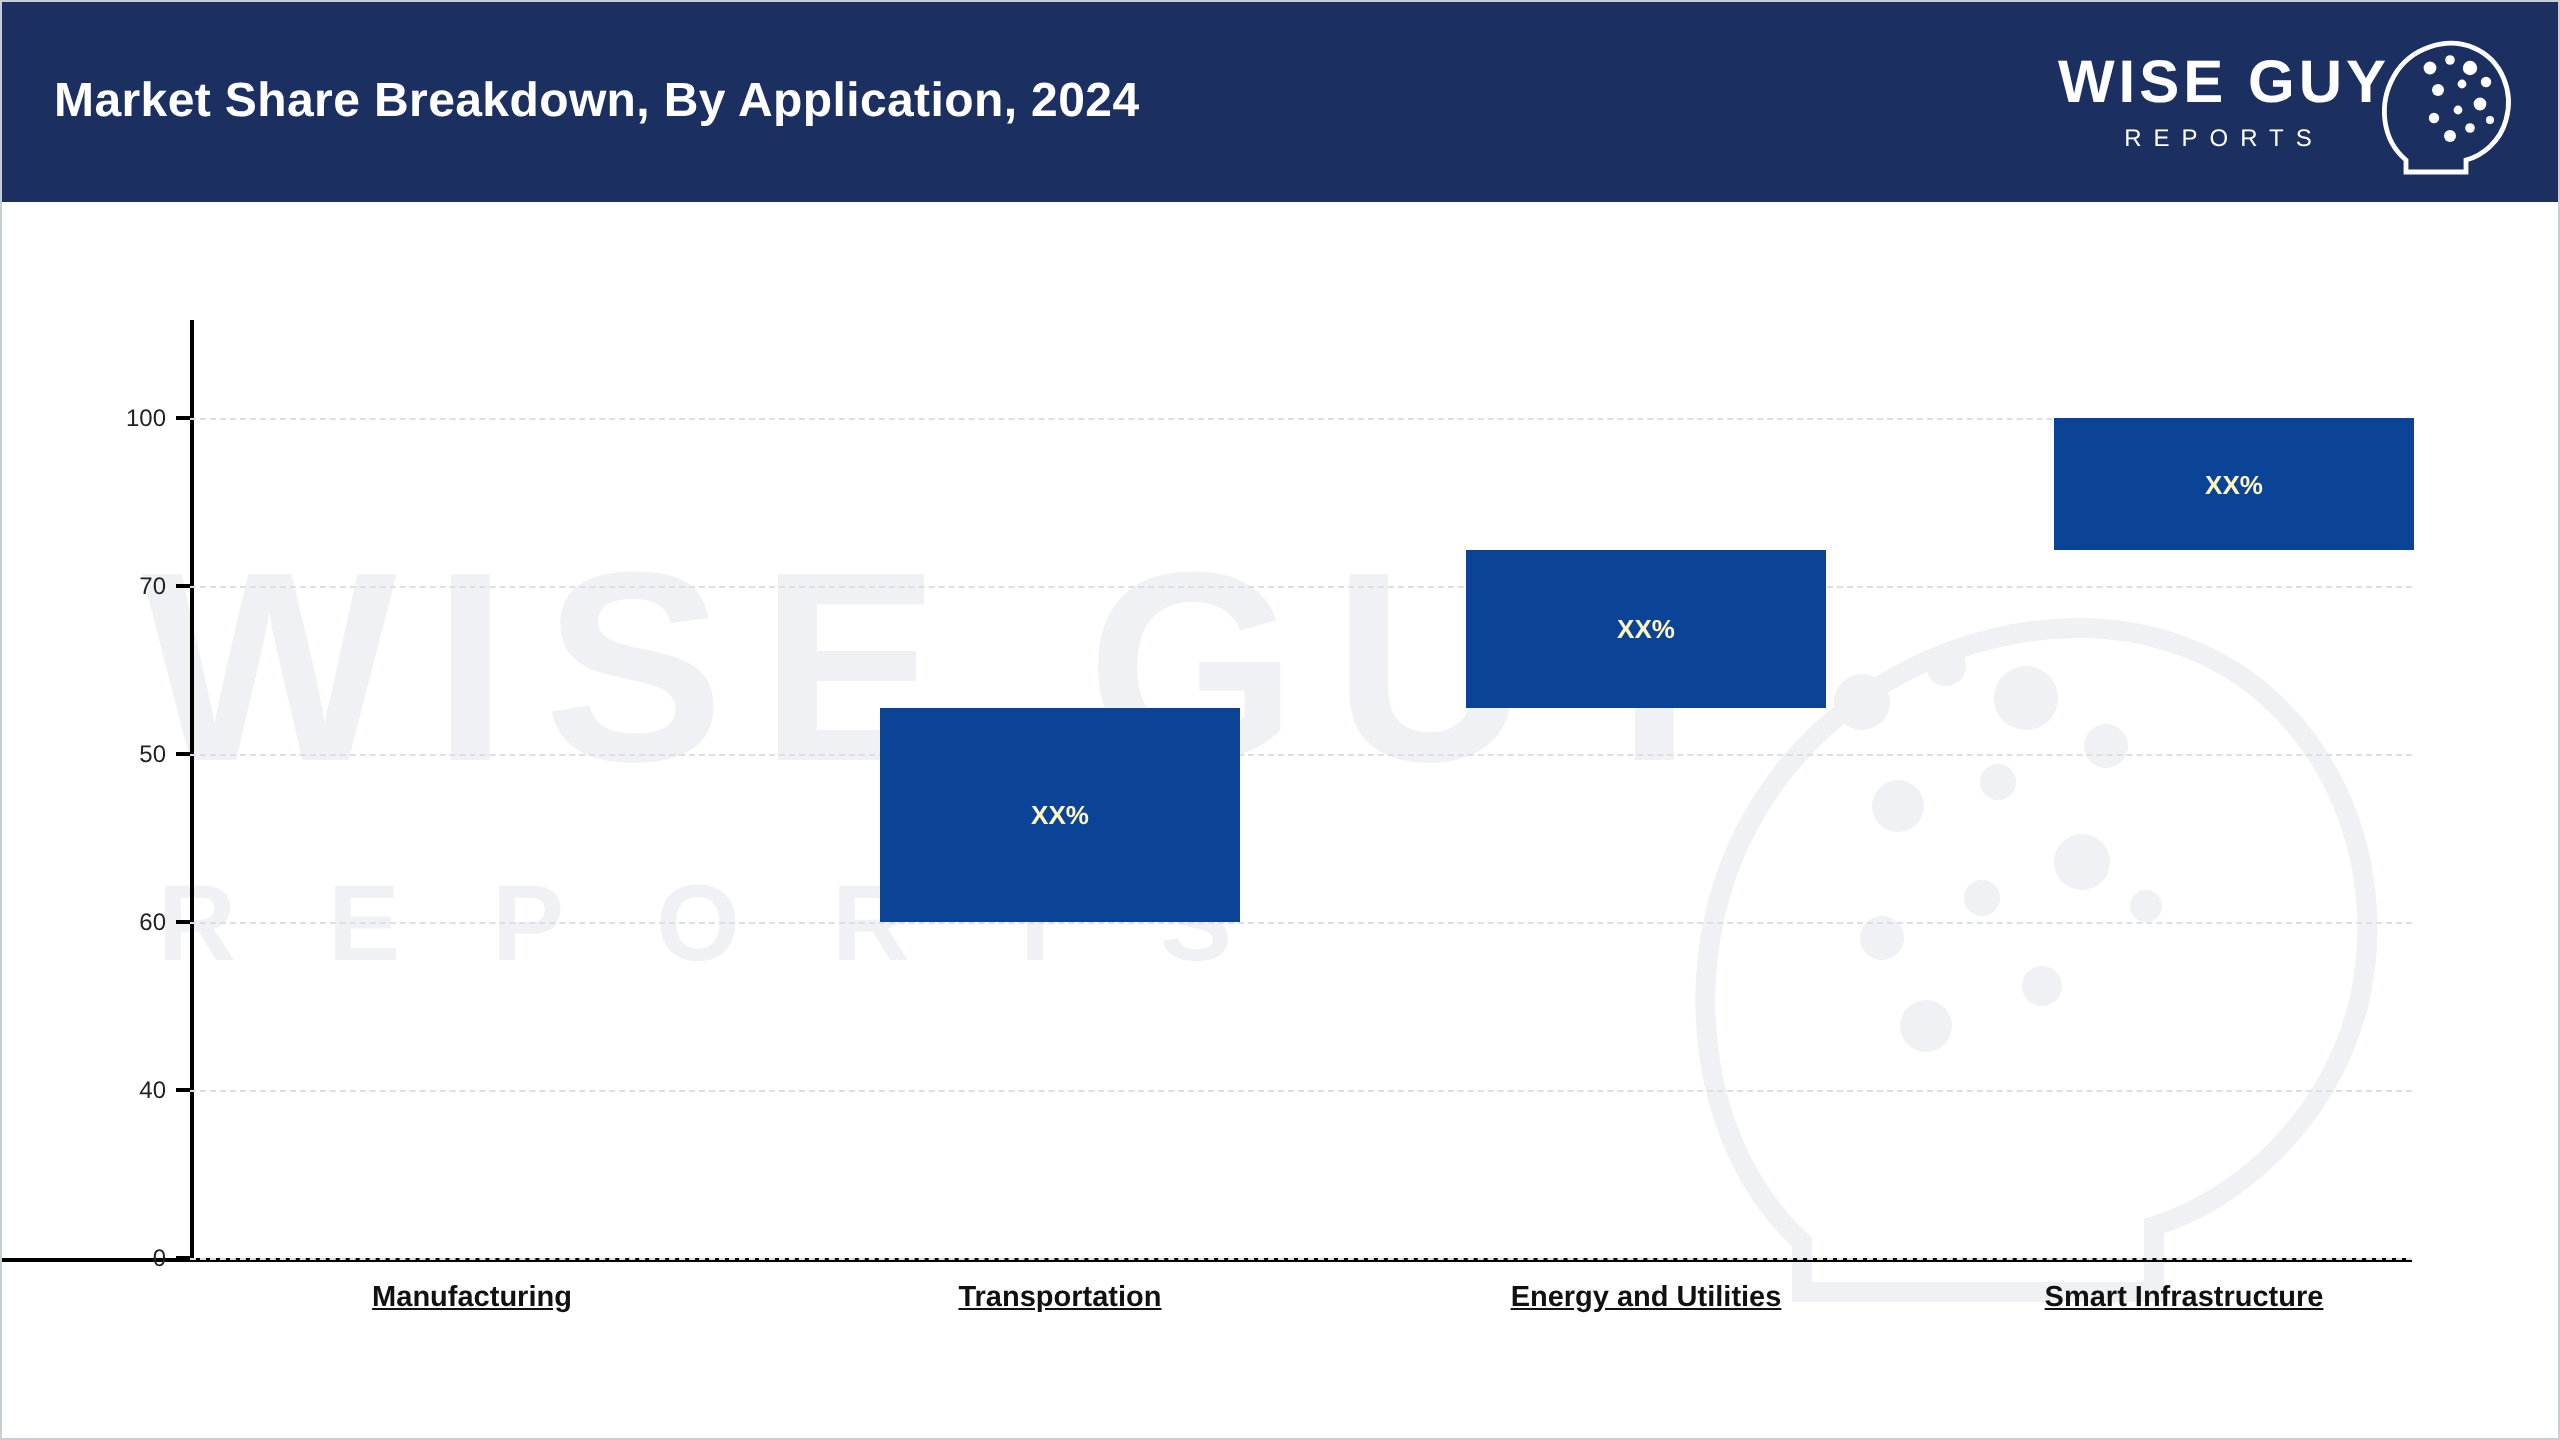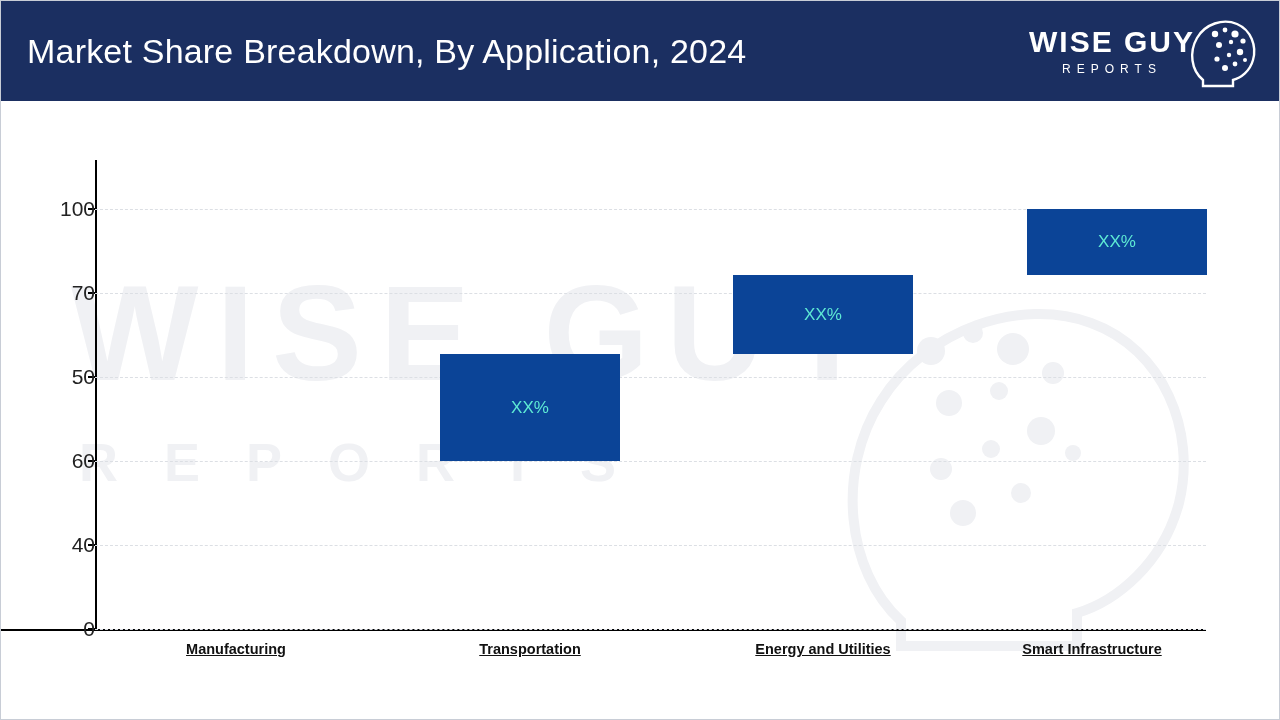--- a/index.html
+++ b/index.html
@@ -32,22 +32,22 @@
     height: 100px;
     background: #1b2f61;
     display: flex;
     align-items: center;
     justify-content: space-between;
     box-sizing: border-box;
     padding: 0 22px 0 26px;
   }
   .header-title {
     color: #ffffff;
-    font-size: 34px;
-    font-weight: normal;
+    font-size: 24px;
+    font-weight: bold;
     letter-spacing: 0.2px;
     white-space: nowrap;
   }
   .logo {
     display: flex;
     align-items: center;
     gap: 6px;
     position: relative;
     height: 78px;
   }
@@ -148,45 +148,46 @@
     position: absolute;
     left: -94px;
     top: 463px;
     width: 1205px;
     height: 2px;
     background: #000000;
   }
   .ytick {
     position: absolute;
     right: 100%;
+    margin-right: 12px;
     transform: translateY(-50%);
-    font-size: 21px;
+    font-size: 12px;
     color: #222222;
     white-space: nowrap;
   }
   .ytick-mark {
     position: absolute;
     left: -7px;
     width: 7px;
     height: 2px;
     background: #000000;
     transform: translateY(-1px);
   }
 
   .bar {
     position: absolute;
     background: #0b4497;
     display: flex;
     align-items: center;
     justify-content: center;
   }
   .bar-label {
-    color: #5eead4;
-    font-size: 17px;
-    font-weight: normal;
+    color: #fef9c3;
+    font-size: 13px;
+    font-weight: bold;
     white-space: nowrap;
   }
   .bar-label.low {
     position: absolute;
     bottom: 18px;
   }
 
   .cat-label {
     position: absolute;
     top: 474px;

